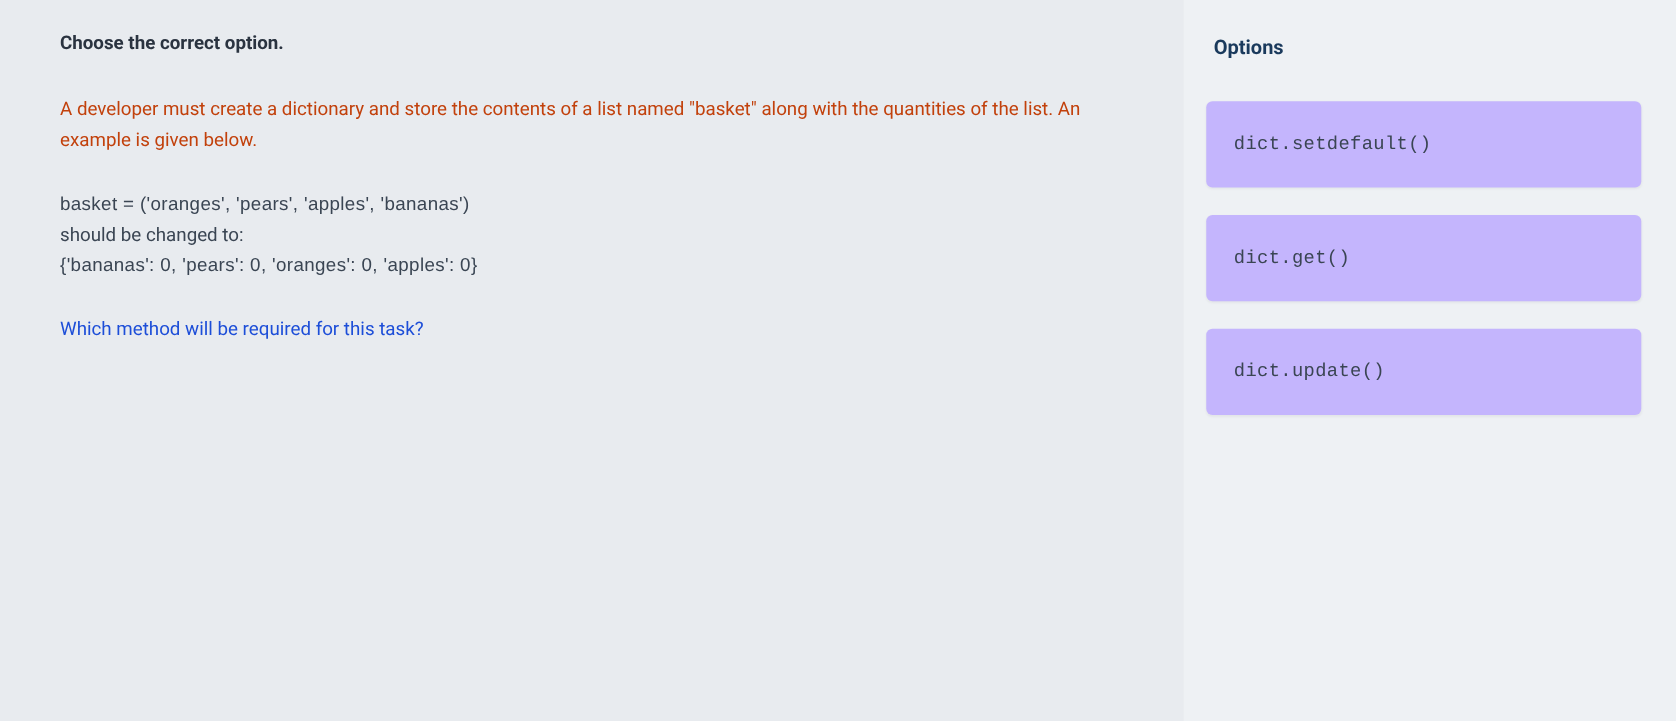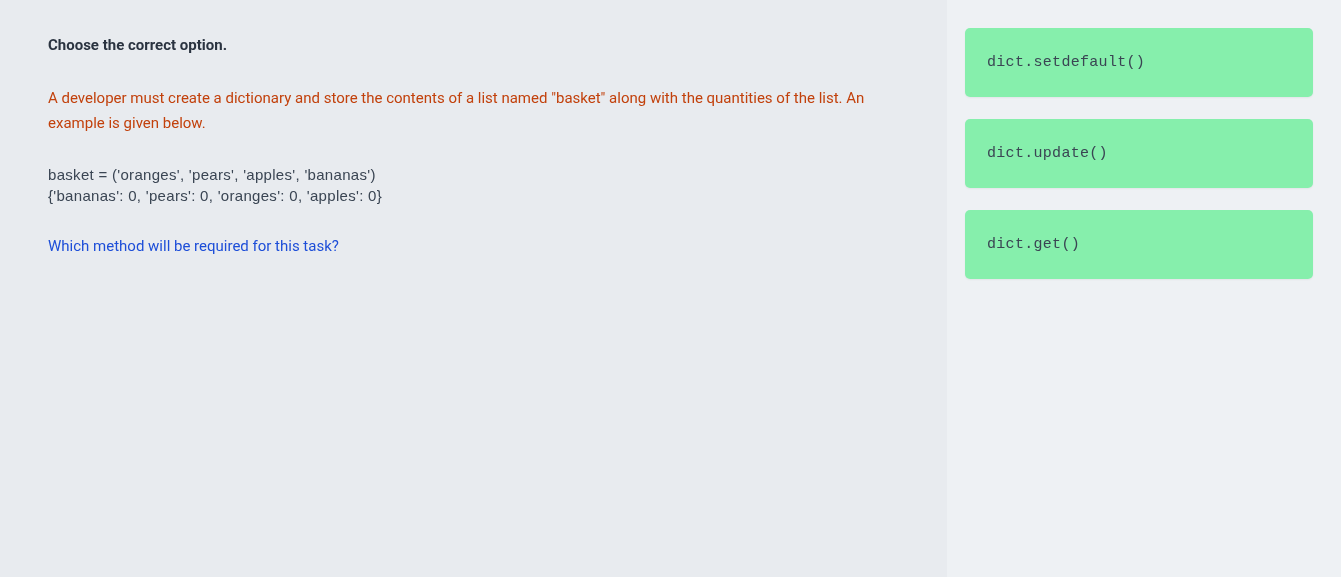--- a/index.html
+++ b/index.html
@@ -15,21 +15,21 @@
       overflow: hidden;
       color: #2a3340;
     }
     .container {
       display: flex;
       height: 100%;
       gap: 0;
     }
     .question-panel {
       flex: 1;
-      padding: 36px 40px 32px 48px;
+      padding: 25px 40px 32px 48px;
     }
     .question-title {
       font-size: 15px;
       font-weight: 700;
       color: #2a3340;
       margin-bottom: 32px;
     }
     .question-text {
       font-size: 15px;
       line-height: 1.65;
@@ -63,43 +63,45 @@
       background: #eef1f4;
     }
     .options-title {
       font-size: 16px;
       font-weight: 700;
       color: #1a3a5c;
       margin-bottom: 34px;
       padding-left: 6px;
     }
     .option-card {
-      background: #86efac;
+      background: #c4b5fd;
       border-radius: 5px;
       padding: 26px 22px;
       margin-bottom: 22px;
       font-family: "Consolas", "Monaco", "Courier New", monospace;
       font-size: 15px;
       color: #3a4553;
       box-shadow: 0 1px 2px rgba(0,0,0,0.05);
       cursor: pointer;
       letter-spacing: 0.3px;
     }
   </style>
 </head>
 <body>
 
 <div class="container">
   <div class="question-panel">
     <div class="question-title">Choose the correct option.</div>
     <div class="question-text">A developer must create a dictionary and store the contents of a list named "basket" along with the quantities of the list. An example is given below.</div>
     <div class="code-section">
       <div class="code-block">basket = ('oranges', 'pears', 'apples', 'bananas')</div>
+      <div class="normal-text">should be changed to:</div>
       <div class="code-block">{'bananas': 0, 'pears': 0, 'oranges': 0, 'apples': 0}</div>
     </div>
     <div class="final-question">Which method will be required for this task?</div>
   </div>
   <div class="options-panel">
+    <div class="options-title">Options</div>
     <div class="option-card">dict.setdefault()</div>
+    <div class="option-card">dict.get()</div>
     <div class="option-card">dict.update()</div>
-    <div class="option-card">dict.get()</div>
   </div>
 </div>
 
 </body></html>

